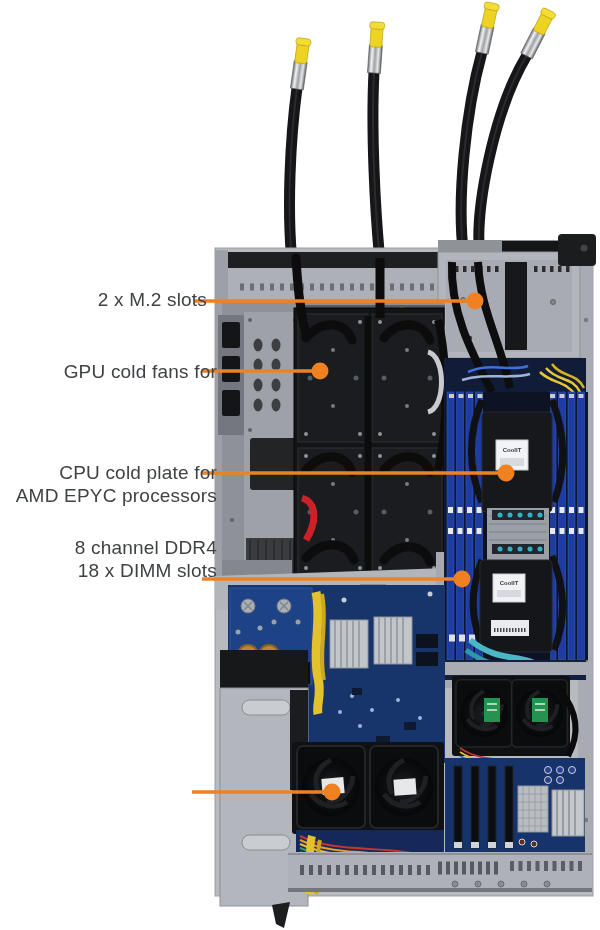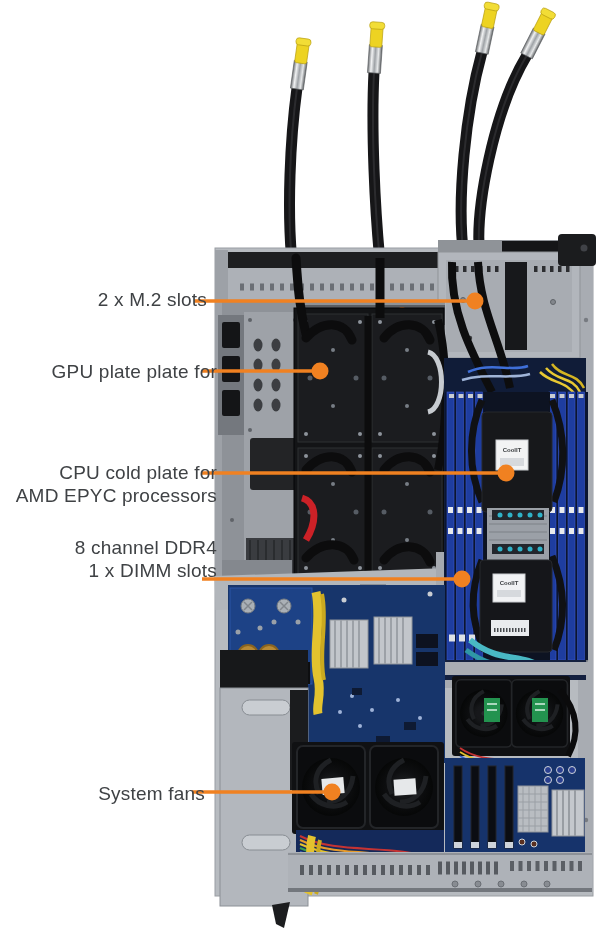--- a/index.html
+++ b/index.html
@@ -421,27 +421,24 @@
       <circle cx="462" cy="579" r="8.5"></circle>
       <circle cx="332" cy="792" r="8.5"></circle>
     </g>
   </g>
 </svg>
 
 <div class="callout" style="right:413px;top:288px;">
   <span>2 x M.2 slots</span>
 </div>
 <div class="callout" style="right:403px;top:360px;">
-  <span>GPU plate plate for</span>
+  <span>GPU cold fans for</span>
 </div>
 <div class="callout" style="right:403px;top:461px;">
   <span>CPU cold plate for</span>
   <span>AMD EPYC processors</span>
 </div>
 <div class="callout" style="right:403px;top:536px;">
   <span>8 channel DDR4</span>
-  <span>1 x DIMM slots</span>
+  <span>18 x DIMM slots</span>
 </div>
-<div class="callout" style="right:415px;top:782px;">
-  <span>System fans</span>
+
 </div>
 
-</div>
-
 </body></html>

